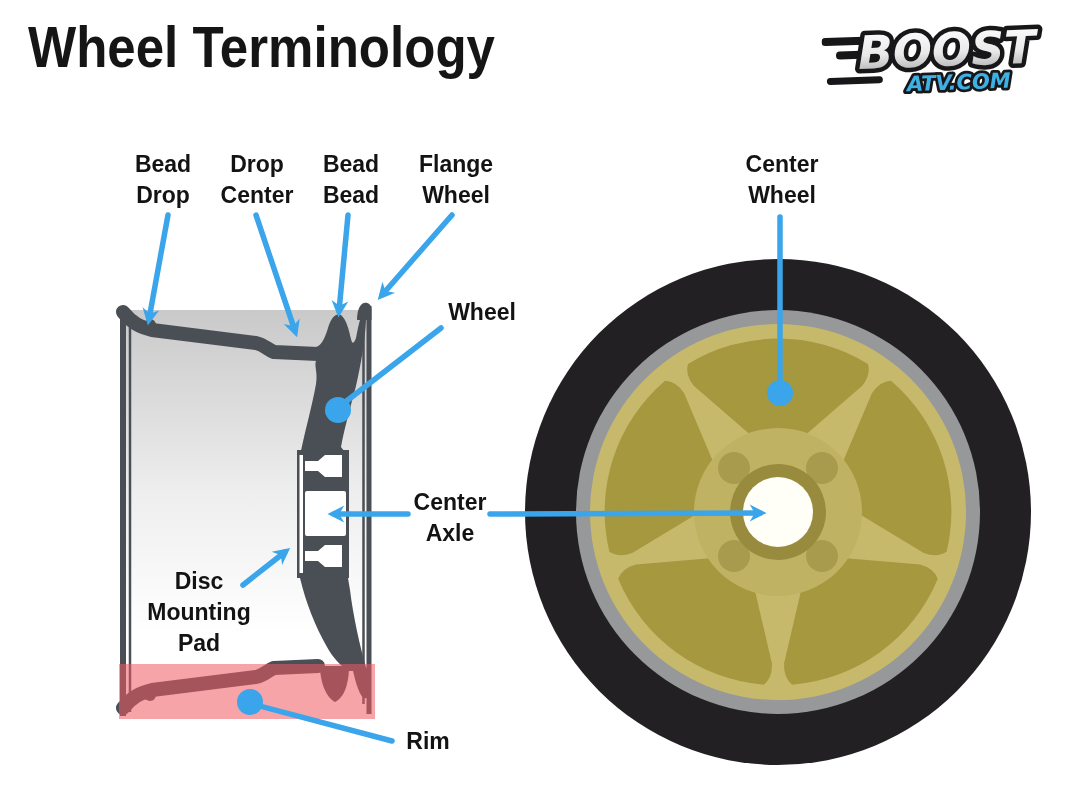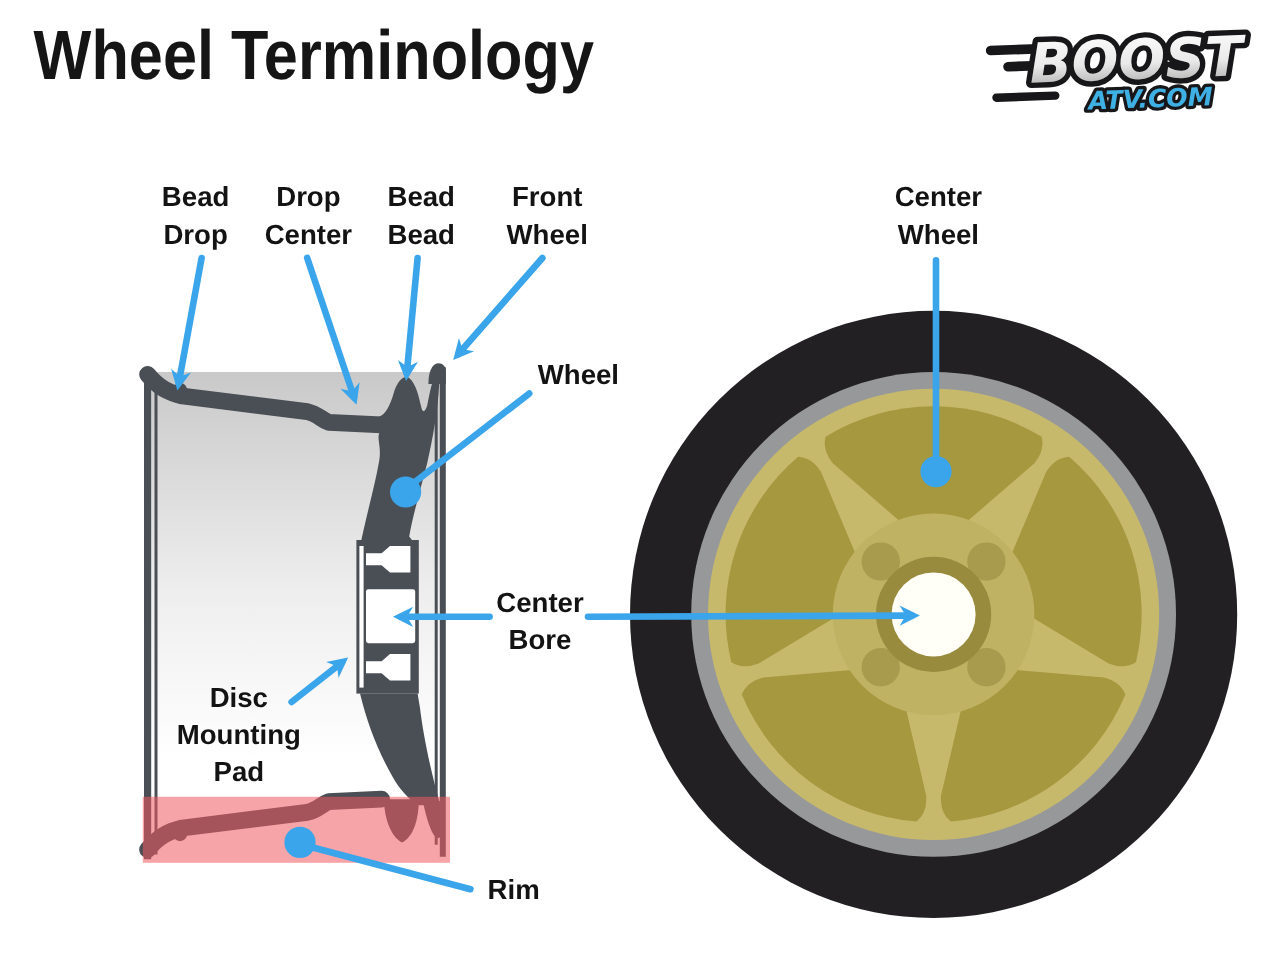--- a/index.html
+++ b/index.html
@@ -168,33 +168,33 @@
 </div>
 <div class="lbl" id="lbl-drop-center">
   <span>Drop</span>
   <span>Center</span>
 </div>
 <div class="lbl" id="lbl-bead-hump">
   <span>Bead</span>
   <span>Bead</span>
 </div>
 <div class="lbl" id="lbl-front-flange">
-  <span>Front</span>
+  <span>Flange</span>
   <span>Wheel</span>
 </div>
 <div class="lbl" id="lbl-center-disc">
   <span>Center</span>
   <span>Wheel</span>
 </div>
 <div class="lbl" id="lbl-spokes">
   <span>Wheel</span>
 </div>
 <div class="lbl" id="lbl-center-bore">
   <span>Center</span>
-  <span>Bore</span>
+  <span>Axle</span>
 </div>
 <div class="lbl" id="lbl-axle-mounting-pad">
   <span>Disc</span>
   <span>Mounting</span>
   <span>Pad</span>
 </div>
 <div class="lbl" id="lbl-rim">
   <span>Rim</span>
 </div>
 

